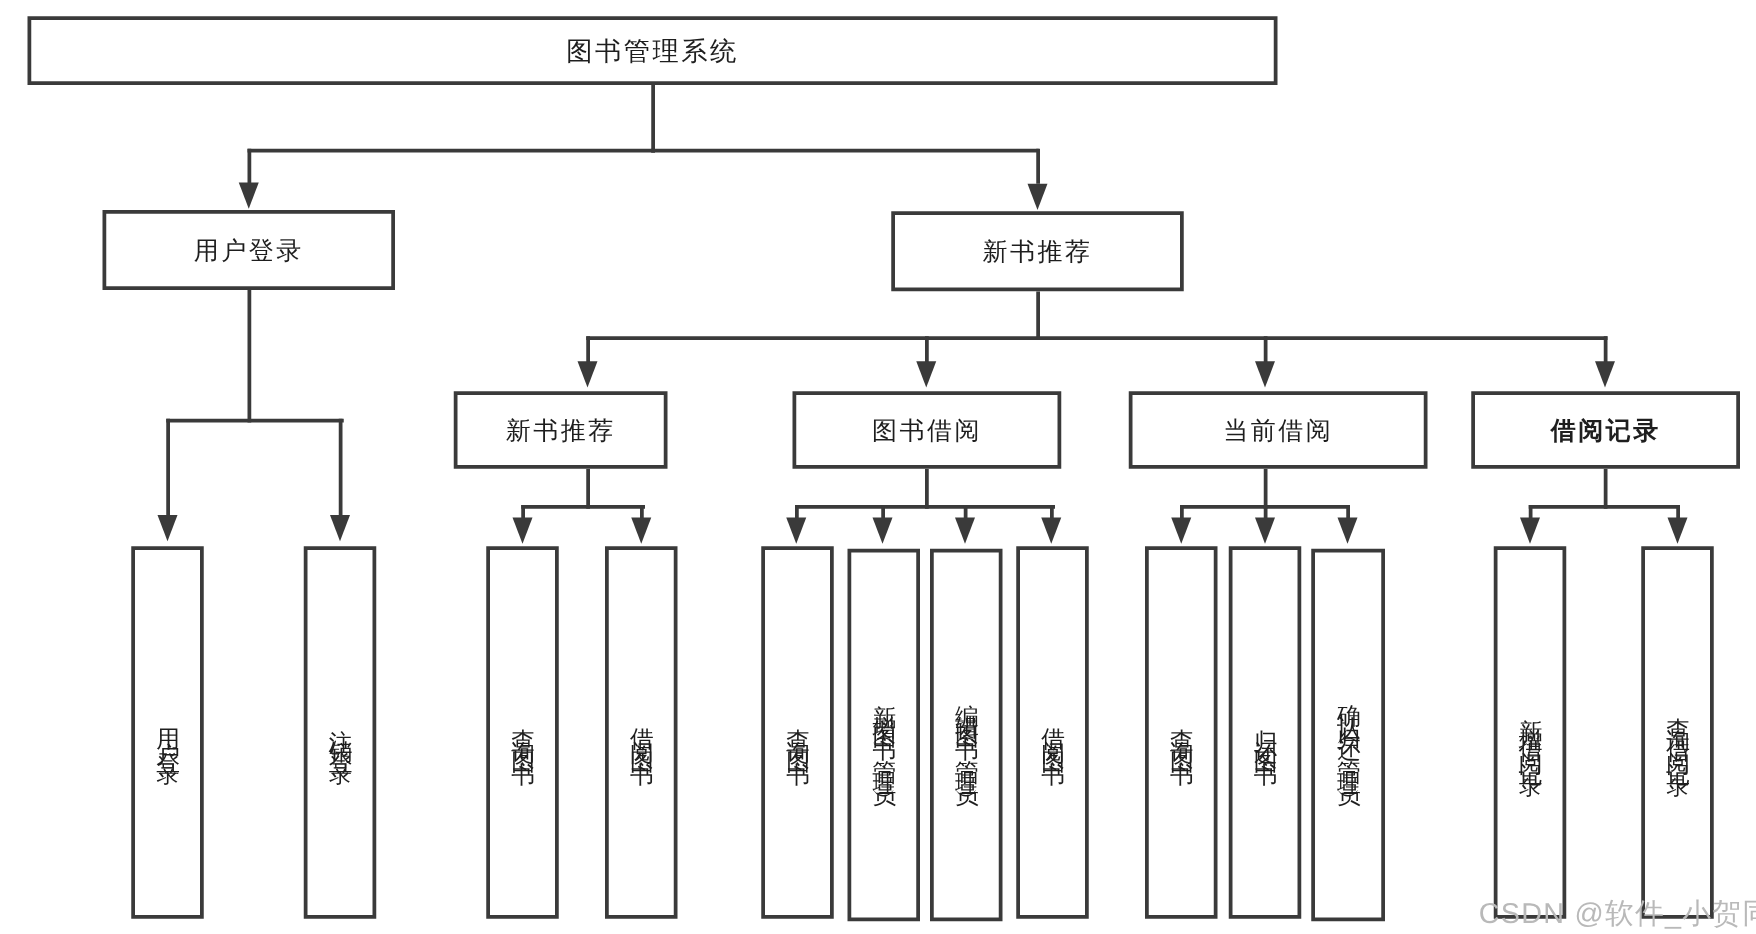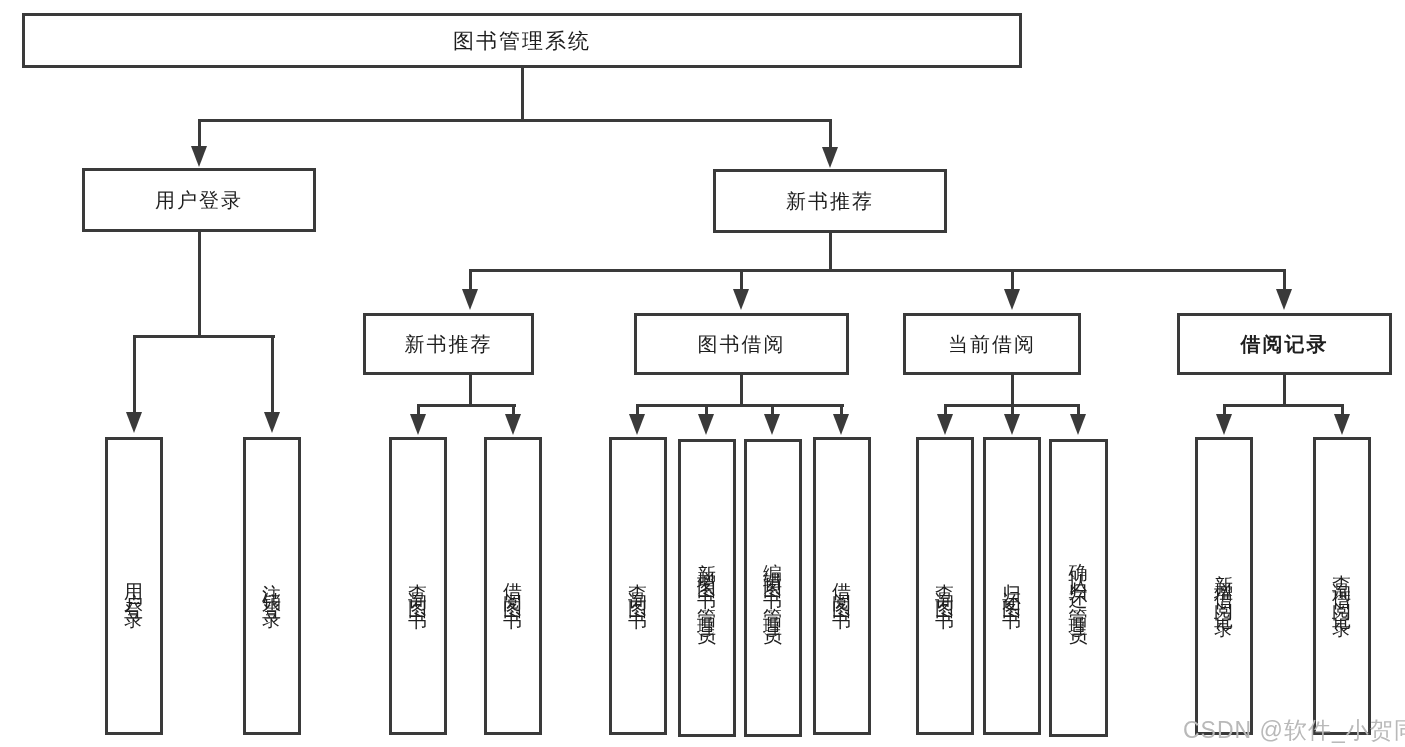--- a/index.html
+++ b/index.html
@@ -73,21 +73,21 @@
   <div class="node hnode" style="left:713px; top:169px; width:234px; height:64px;">
     <span>新书推荐</span>
   </div>
 
   <div class="node hnode" style="left:363px; top:313px; width:171px; height:62px;">
     <span>新书推荐</span>
   </div>
   <div class="node hnode" style="left:634px; top:313px; width:215px; height:62px;">
     <span>图书借阅</span>
   </div>
-  <div class="node hnode" style="left:903px; top:313px; width:178px; height:62px;">
+  <div class="node hnode" style="left:903px; top:313px; width:239px; height:62px;">
     <span>当前借阅</span>
   </div>
   <div class="node hnode" style="left:1177px; top:313px; width:215px; height:62px;font-weight:bold;">
     <span>借阅记录</span>
   </div>
 
   <div class="node vnode" style="left:105px; top:437px; width:58px; height:298px;">
     <span>用户登录</span>
   </div>
   <div class="node vnode" style="left:243px; top:437px; width:58px; height:298px;">

